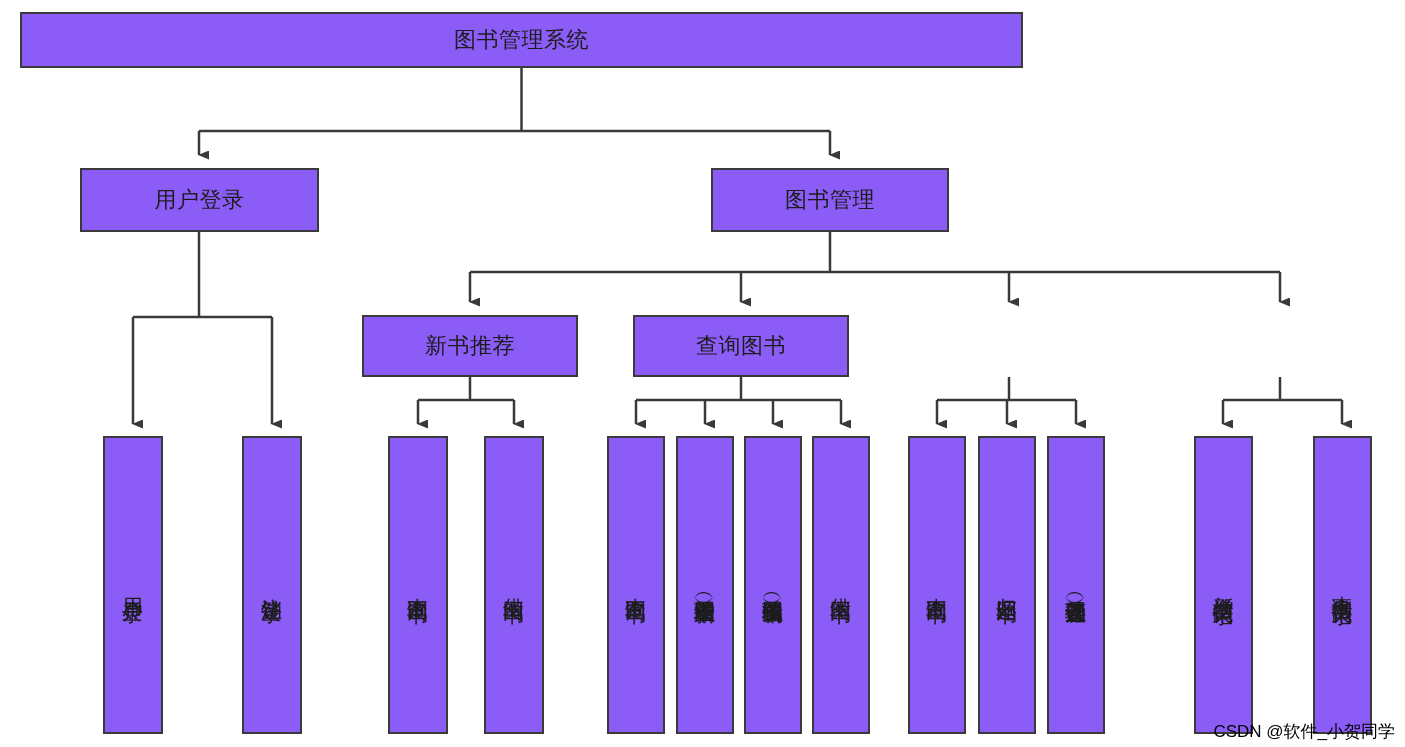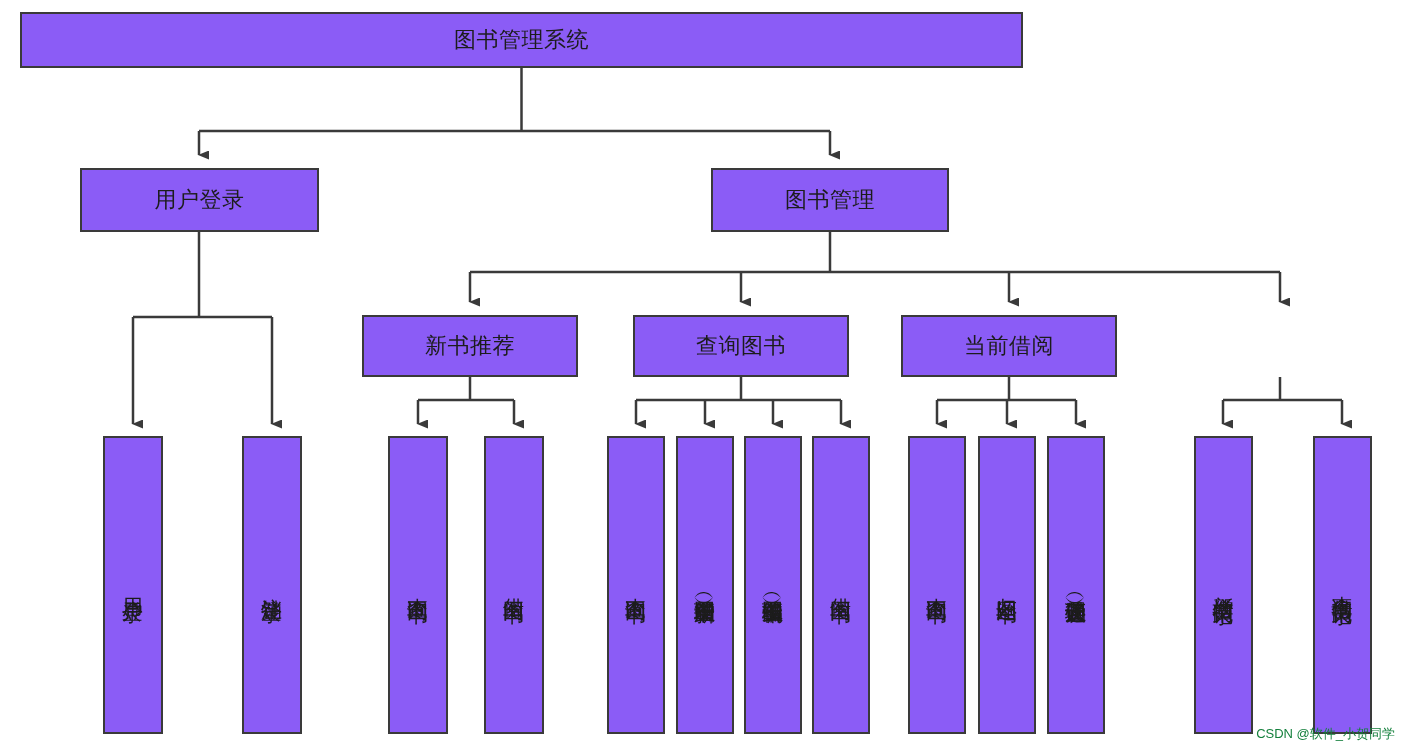--- a/index.html
+++ b/index.html
@@ -60,22 +60,22 @@
     line-height: 1;
   }
   .node.vertical.tight .node-label {
     letter-spacing: 0px;
     font-size: 21px;
   }
   .watermark {
     position: absolute;
     right: 10px;
     bottom: 4px;
-    font-size: 13px;
-    color: #15803d;
+    font-size: 17px;
+    color: #000000;
     white-space: nowrap;
     user-select: none;
   }
 </style>
 </head>
 <body>
 
 <div id="diagram-root">
 
   <svg class="connectors" viewBox="0 0 1405 747" width="1405" height="747">
@@ -138,23 +138,20 @@
   <div class="node horizontal" style="left:362px; top:315px; width:216px; height:62px;">
     <span class="node-label">新书推荐</span>
   </div>
 
   <div class="node horizontal" style="left:711px; top:168px; width:238px; height:64px;">
     <span class="node-label">图书管理</span>
   </div>
   <div class="node horizontal" style="left:633px; top:315px; width:216px; height:62px;">
     <span class="node-label">查询图书</span>
   </div>
-  <div class="node horizontal" style="left:901px; top:315px; width:216px; height:62px;">
-    <span class="node-label">当前借阅</span>
-  </div>
 
   <div class="node vertical" style="left:103px; top:436px; width:60px; height:298px;">
     <span class="node-label">用户登录</span>
   </div>
   <div class="node vertical" style="left:242px; top:436px; width:60px; height:298px;">
     <span class="node-label">注销登录</span>
   </div>
 
   <div class="node vertical" style="left:388px; top:436px; width:60px; height:298px;">
     <span class="node-label">查询图书</span>

